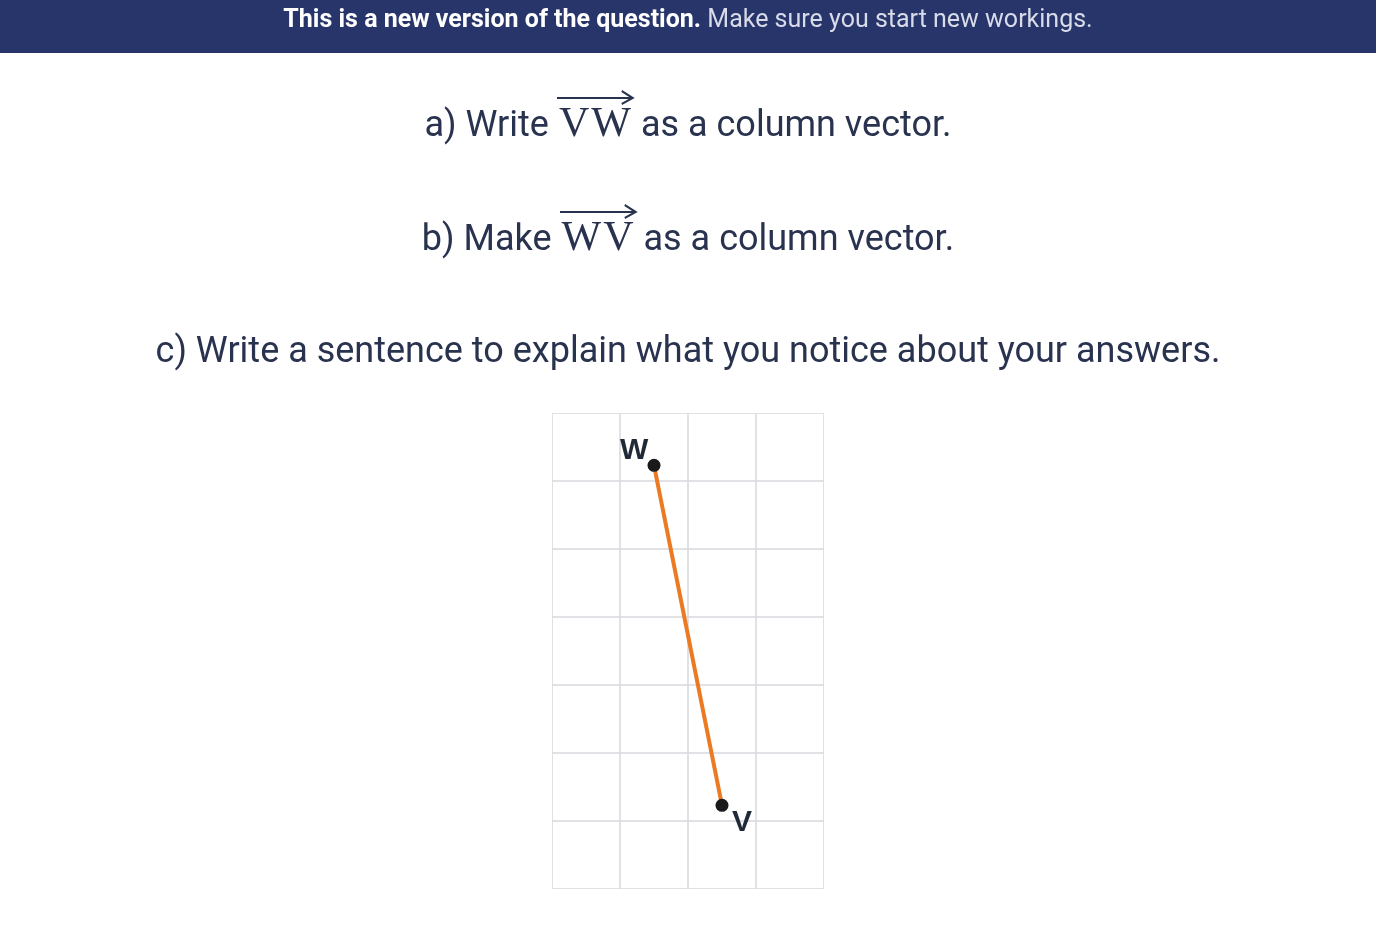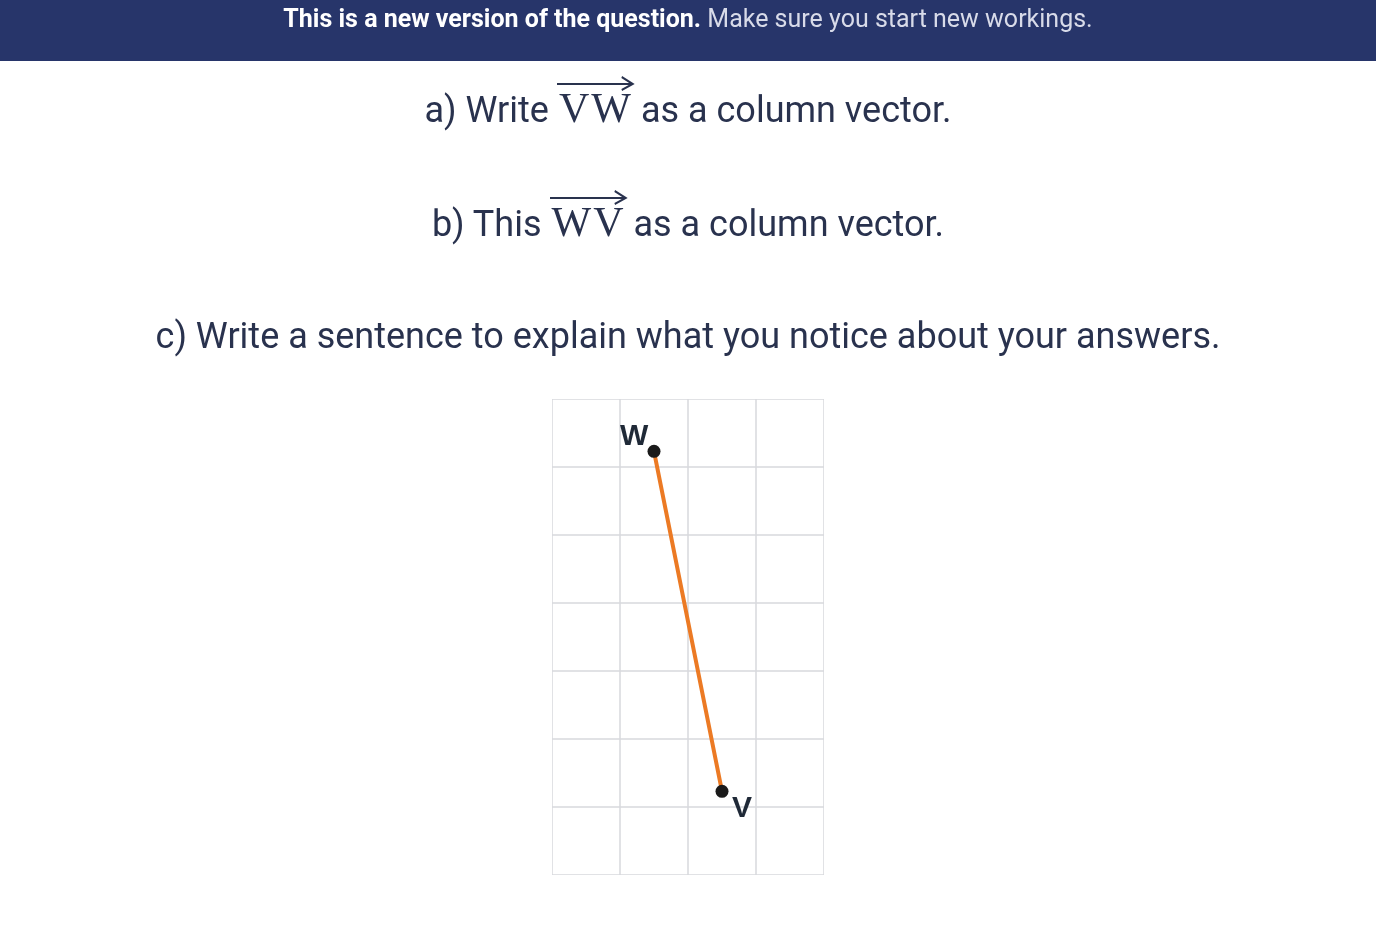--- a/index.html
+++ b/index.html
@@ -7,30 +7,30 @@
     font-family: -apple-system, BlinkMacSystemFont, "Segoe UI", Roboto, Helvetica, Arial, sans-serif;
     background: #ffffff;
     color: #2a3556;
     width: 1376px;
   }
   .banner {
     background: #27356a;
     color: #d8dbe9;
     text-align: center;
     font-size: 25px;
-    padding: 4px 0 28px 0;
+    padding: 4px 0 20px 0;
     width: 100%;
   }
   .banner .bold {
     font-weight: 700;
     color: #ffffff;
   }
   .content-wrap {
     width: 100%;
-    padding-top: 26px;
+    padding-top: 48px;
   }
   .line {
     display: flex;
     justify-content: center;
     align-items: baseline;
     font-size: 36px;
     color: #29324e;
     margin-bottom: 70px;
   }
   .line.last-line {
@@ -85,21 +85,21 @@
       <svg class="arrow-svg" viewBox="0 0 100 16" preserveAspectRatio="none">
         <line x1="0" y1="9" x2="96" y2="9" stroke="#29324e" stroke-width="2.2"></line>
         <polyline points="83,2 97,9 83,15" fill="none" stroke="#29324e" stroke-width="2.2"></polyline>
       </svg>
       <span class="letters">VW</span>
     </span>
     <span> as a column vector.</span>
   </div>
 
   <div class="line">
-    <span>b) This </span>
+    <span>b) Make </span>
     <span class="vec">
       <svg class="arrow-svg" viewBox="0 0 100 16" preserveAspectRatio="none">
         <line x1="0" y1="9" x2="96" y2="9" stroke="#29324e" stroke-width="2.2"></line>
         <polyline points="83,2 97,9 83,15" fill="none" stroke="#29324e" stroke-width="2.2"></polyline>
       </svg>
       <span class="letters">WV</span>
     </span>
     <span> as a column vector.</span>
   </div>
 

